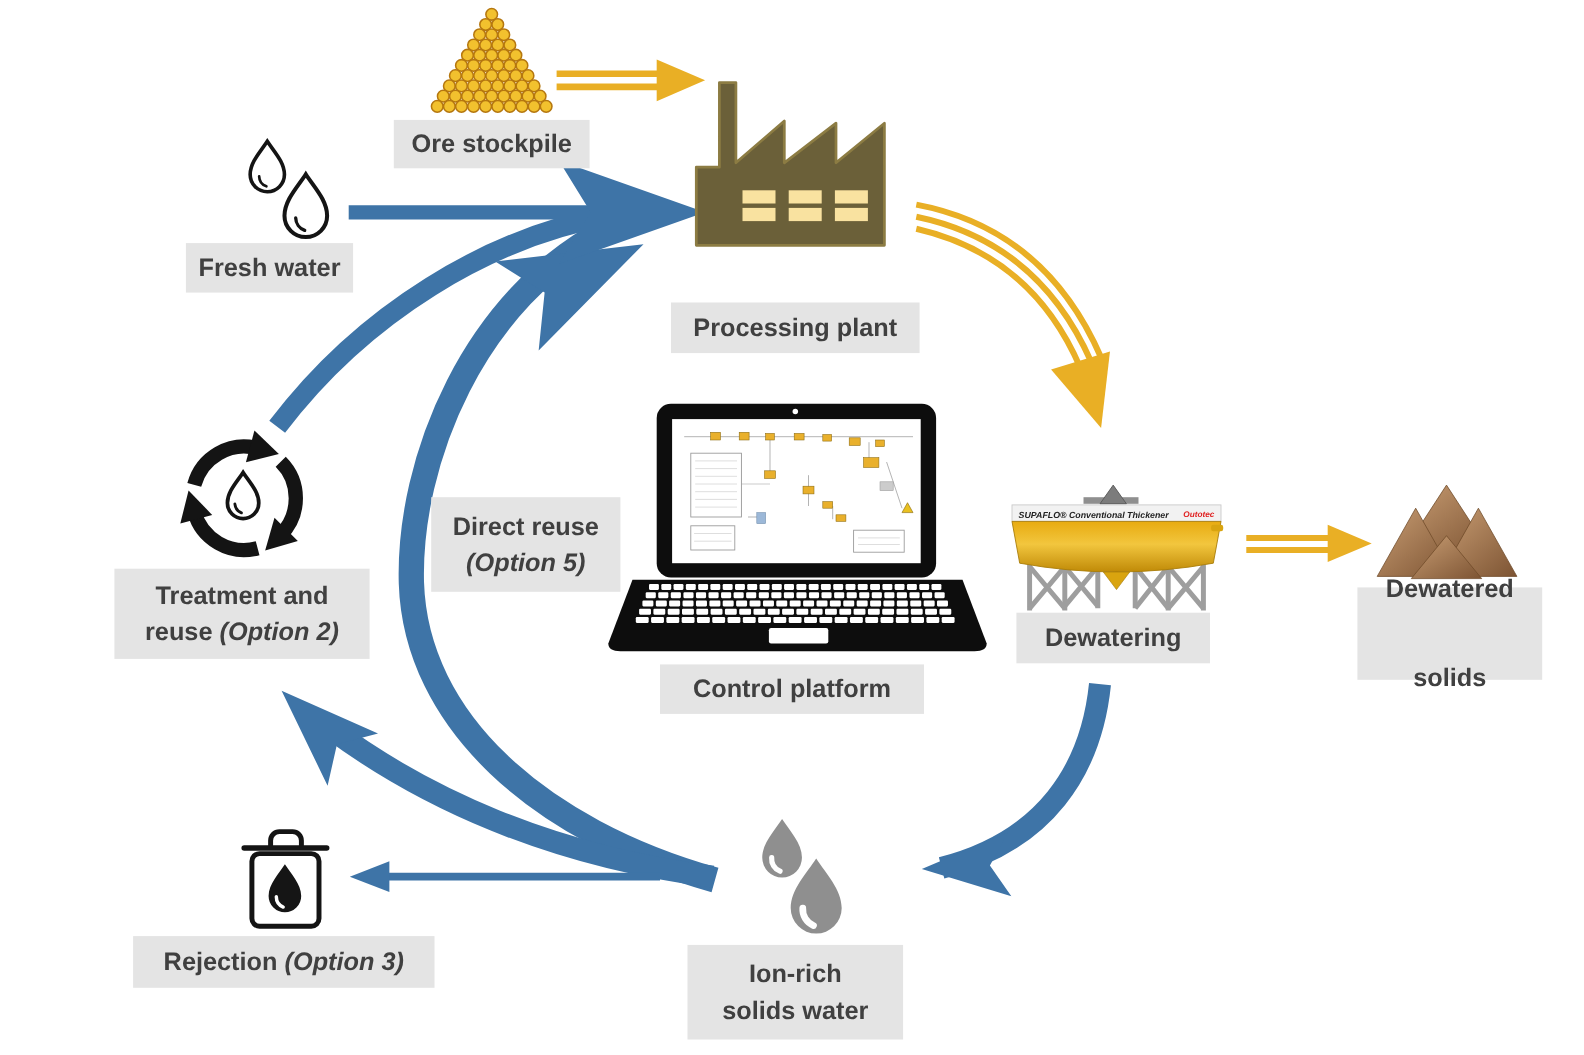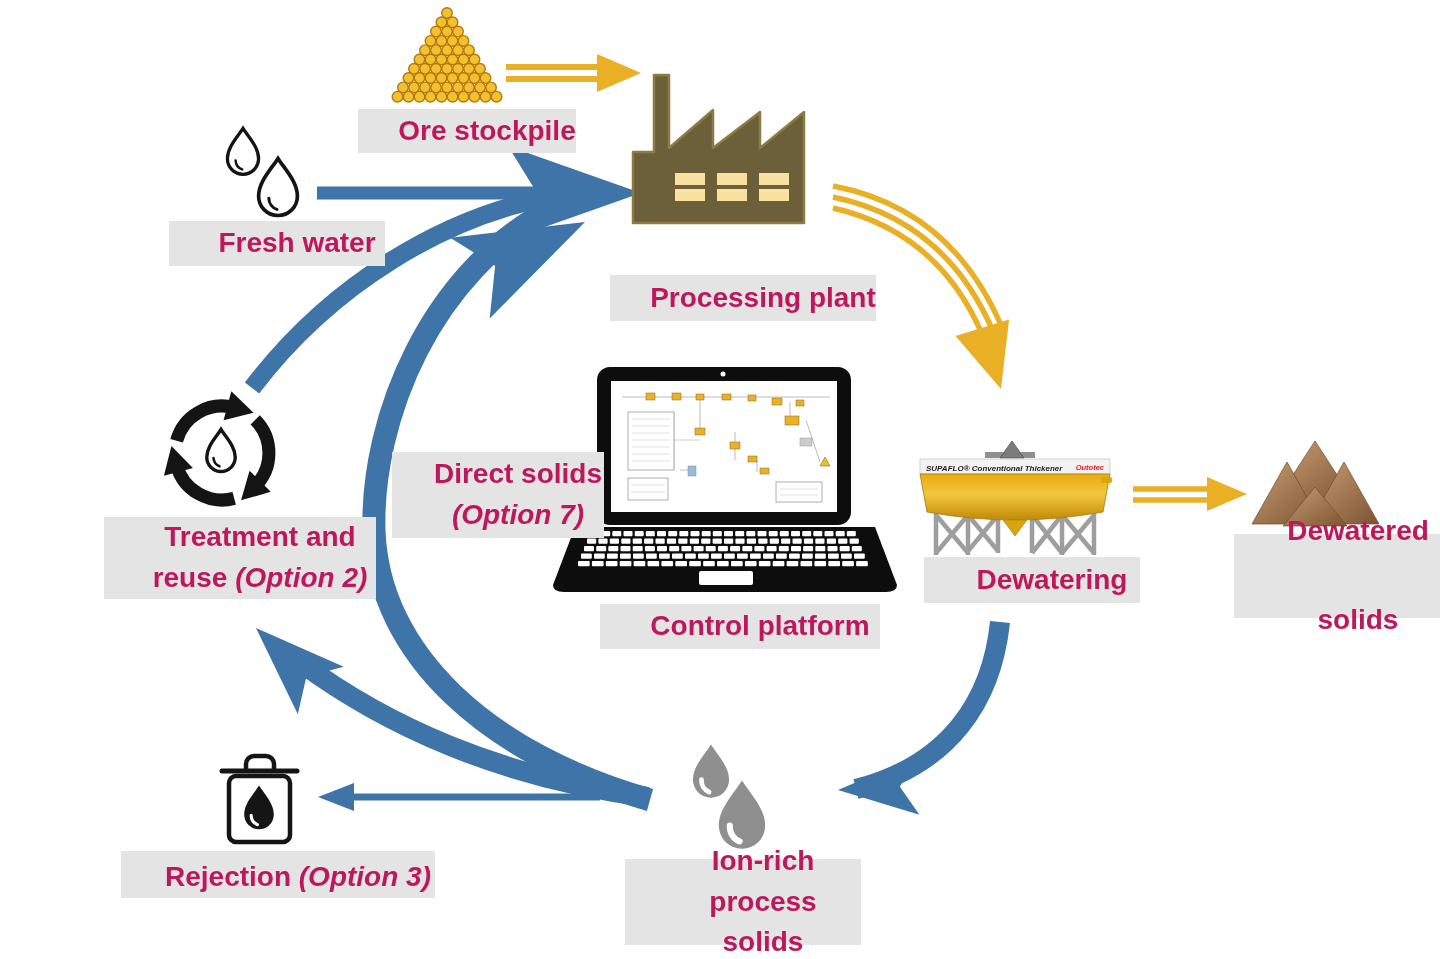--- a/index.html
+++ b/index.html
@@ -3,23 +3,23 @@
 <meta charset="utf-8">
 <style>
   :root{
     --c-blue:#3e74a7; --c-gold:#e9af25; --c-label_bg:#e4e4e4;
     --c-outotec_red:#e02020; --c-ink:#141414;
   }
   html,body{margin:0;padding:0;background:#fff;}
   .canvas{position:relative;width:1440px;height:959px;background:#fff;overflow:hidden;
           font-family:"Liberation Sans",sans-serif;}
   .canvas > svg{position:absolute;left:0;top:0;}
-  .label{position:absolute;background:var(--c-label_bg);color:#be185d;font-weight:700;
-         font-size:28px;line-height:1.45;display:flex;flex-direction:column;
-         align-items:center;justify-content:center;text-align:center;padding-left:40px;}
+  .label{position:absolute;background:var(--c-label_bg);color:#404040;font-weight:700;
+         font-size:23px;line-height:1.45;display:flex;flex-direction:column;
+         align-items:center;justify-content:center;text-align:center;}
   .label .it{font-style:italic;}
   .blue-stroke{stroke:var(--c-blue);fill:none;}
   .blue-fill{fill:var(--c-blue);stroke:none;}
   .gold-stroke{stroke:var(--c-gold);fill:none;}
   .gold-fill{fill:var(--c-gold);stroke:none;}
   .ink-stroke{stroke:var(--c-ink);fill:none;}
   .ink-fill{fill:var(--c-ink);}
   text{font-family:"Liberation Sans",sans-serif;}
 </style>
 </head>
@@ -394,53 +394,53 @@
 </svg>
 
 <div class="label" style="left:358px;top:109px;width:178px;height:44px;">
   <span>Ore stockpile</span>
 </div>
 
 <div class="label" style="left:610px;top:237px;width:226px;height:46px;margin-top:38px;">
   <span>Processing plant</span>
 </div>
 
-<div class="label" style="left:169px;top:221px;width:176px;height:45px;">
+<div class="label" style="left:169px;top:221px;width:152px;height:45px;">
   <span>Fresh water</span>
 </div>
 
 <div class="label" style="left:104px;top:517px;width:232px;height:82px;">
   <span>Treatment and</span>
   <span>
     <span>reuse </span><span class="it">(Option 2)</span>
   </span>
 </div>
 
 <div class="label" style="left:392px;top:452px;width:172px;height:86px;">
-  <span>Direct solids</span>
-  <span class="it">(Option 7)</span>
+  <span>Direct reuse</span>
+  <span class="it">(Option 5)</span>
 </div>
 
 <div class="label" style="left:600px;top:604px;width:240px;height:45px;">
   <span>Control platform</span>
 </div>
 
 <div class="label" style="left:924px;top:557px;width:176px;height:46px;">
   <span>Dewatering</span>
 </div>
 
 <div class="label" style="left:1234px;top:534px;width:168px;height:84px;gap:48px;">
   <span>Dewatered</span>
   <span>solids</span>
 </div>
 
 <div class="label" style="left:625px;top:859px;width:196px;height:86px;">
   <span>Ion-rich</span>
-  <span>process solids</span>
-</div>
-
-<div class="label" style="left:121px;top:851px;width:274px;height:47px;justify-content:flex-end;">
+  <span>solids water</span>
+</div>
+
+<div class="label" style="left:121px;top:851px;width:274px;height:47px;">
   <span>
     <span>Rejection </span><span class="it">(Option 3)</span>
   </span>
 </div>
 
 </div>
 
 </body></html>

